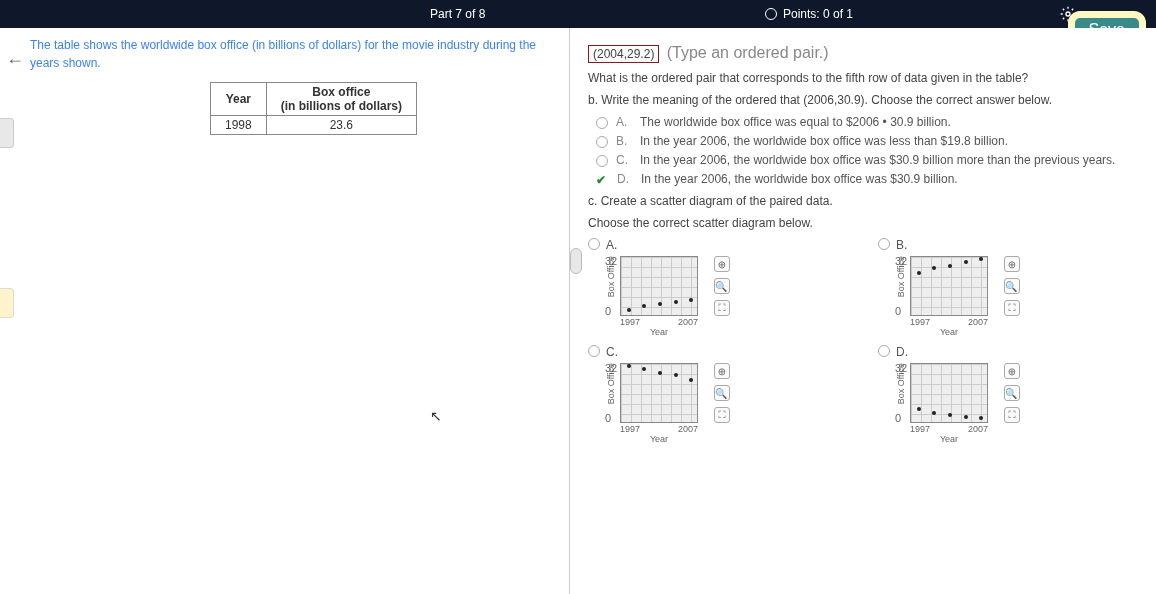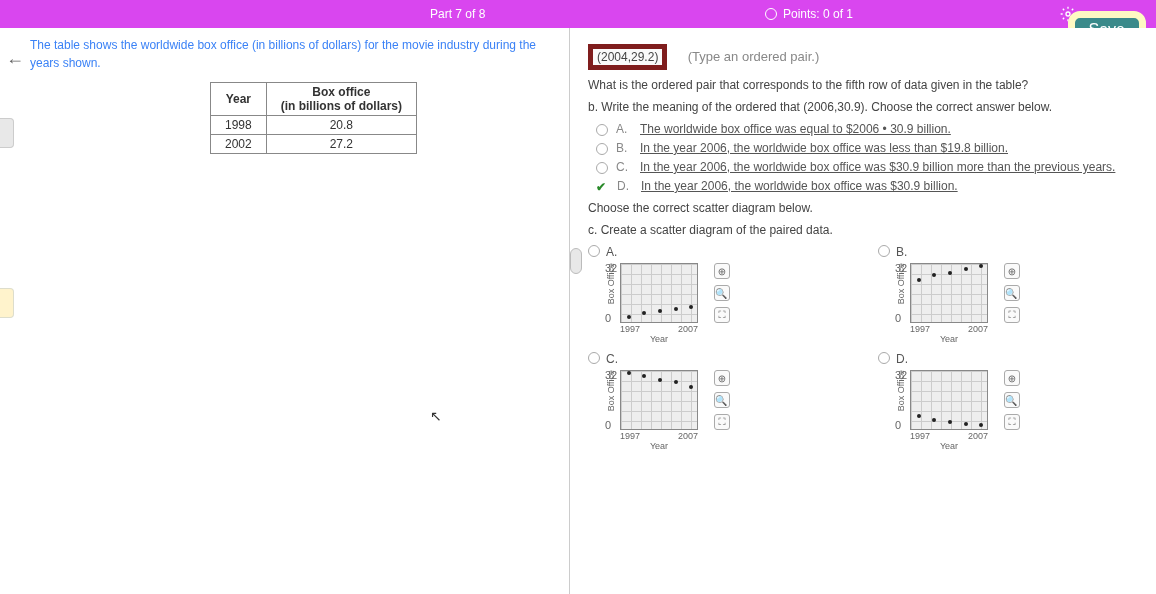--- a/index.html
+++ b/index.html
@@ -1,42 +1,42 @@
 <!DOCTYPE html>
 <html><head>
 <meta charset="utf-8">
 <style>
 * { margin: 0; padding: 0; box-sizing: border-box; }
 body { font-family: Arial, sans-serif; font-size: 12px; color: #333; background: #f5f5f5; width: 1156px; height: 594px; overflow: hidden; }
-.header { background: #d946ef; color: #fff; height: 28px; display: flex; align-items: center; padding: 0 10px; position: relative; }
+.header { background: #0f172a; color: #fff; height: 28px; display: flex; align-items: center; padding: 0 10px; position: relative; }
 .part-label { position: absolute; left: 430px; font-size: 12px; }
 .points-wrap { position: absolute; left: 765px; display: flex; align-items: center; gap: 6px; font-size: 12px; }
 .points-wrap .circ { width: 12px; height: 12px; border: 1.5px solid #fff; border-radius: 50%; }
 .gear { position: absolute; right: 80px; width: 16px; height: 16px; }
 .save-btn { position: absolute; right: 10px; background: #3a8a8a; border: 7px solid #fef9c3; color: #fff; padding: 3px 14px; border-radius: 12px; font-size: 16px; cursor: pointer; margin-top: 32px; }
 .main { display: flex; height: calc(100% - 28px); }
 .left-col { width: 570px; background: #fff; padding: 8px 10px 10px 30px; position: relative; border-right: 1px solid #ccc; }
 .back-arrow { position: absolute; left: 6px; top: 20px; font-size: 18px; color: #666; cursor: pointer; }
 .sidebar-tab { position: absolute; left: 0; top: 90px; width: 14px; height: 30px; background: #e8e8e8; border: 1px solid #ccc; border-left: none; border-radius: 0 4px 4px 0; cursor: pointer; }
 .sidebar-tab2 { position: absolute; left: 0; top: 260px; width: 14px; height: 30px; background: #fff3cc; border: 1px solid #ddc; border-left: none; border-radius: 0 4px 4px 0; cursor: pointer; }
 .prompt-text { color: #3b82f6; font-size: 12px; line-height: 1.5; margin-bottom: 10px; }
 .data-table { border-collapse: collapse; margin: 10px auto 0 180px; font-size: 12px; }
 .data-table th, .data-table td { border: 1px solid #888; padding: 2px 14px; text-align: center; }
 .data-table th { font-weight: bold; }
 .right-col { flex: 1; background: #fff; padding: 10px 18px; overflow-y: auto; font-size: 12px; color: #444; position: relative; }
 .scroll-handle { position: absolute; left: 0; top: 220px; width: 12px; height: 26px; background: #e8e8e8; border: 1px solid #bbb; border-radius: 6px; cursor: pointer; }
 .ans-line { margin: 6px 0; }
-.boxed { border: 5px solid #7f1d1d; padding: 1px 4px; background: #fafafa; display: inline-block; }
-.hint { color: #888; font-size: 13px; margin-left: 17px; }
+.boxed { border: 1px solid #7f1d1d; padding: 1px 4px; background: #fafafa; display: inline-block; }
+.hint { color: #888; font-size: 16px; margin-left: 4px; }
 .q-text { margin: 8px 0; color: #444; }
 .choice-row { display: flex; align-items: flex-start; margin: 5px 0 5px 8px; gap: 8px; }
 .radio-empty { width: 12px; height: 12px; border: 1.5px solid #aaa; border-radius: 50%; margin-top: 2px; flex-shrink: 0; }
 .radio-check { width: 13px; height: 13px; margin-top: 1px; flex-shrink: 0; color: #2a8a2a; font-weight: bold; }
 .choice-label { color: #888; width: 16px; flex-shrink: 0; }
-.choice-text { color: #555; flex: 1; text-decoration: underline; }
+.choice-text { color: #555; flex: 1; }
 .scatter-grid { display: grid; grid-template-columns: 1fr 1fr; gap: 8px 30px; margin-top: 8px; }
 .scatter-opt { display: flex; align-items: flex-start; gap: 6px; }
 .scatter-opt .radio-empty { margin-top: 0; }
 .scatter-label { color: #555; font-size: 12px; }
 .mini-chart-wrap { display: flex; align-items: flex-start; gap: 4px; margin-top: 4px; }
 .ylab { writing-mode: vertical-rl; transform: rotate(180deg); font-size: 9px; color: #666; }
 .mini-chart { width: 86px; }
 .plot-box { width: 78px; height: 60px; background: #eee; border: 1px solid #888; position: relative; background-image: linear-gradient(#ccc 1px, transparent 1px), linear-gradient(90deg, #ccc 1px, transparent 1px); background-size: 10px 10px; }
 .dot { position: absolute; width: 4px; height: 4px; background: #222; border-radius: 50%; }
 .axis-labels { display: flex; justify-content: space-between; font-size: 9px; color: #666; width: 78px; margin-top: 1px; }
@@ -72,25 +72,21 @@
       <tbody>
           <tr>
         <th rowspan="1">Year</th>
         <th>
           <div>Box office</div>
           <div>(in billions of dollars)</div>
         </th>
       </tr>
       <tr>
             <td>1998</td>
-            <td>20.8</td>
-          </tr>
-      <tr>
-            <td>2002</td>
-            <td>27.2</td>
+            <td>23.6</td>
           </tr>
     </tbody>
       </table>
     <span class="cursor-icon">↖</span>
   </div>
 
   <div class="right-col">
     <div class="scroll-handle"></div>
 
     <div class="ans-line">
@@ -117,22 +113,22 @@
       <span class="radio-empty"></span>
       <span class="choice-label">C.</span>
       <span class="choice-text">In the year 2006, the worldwide box office was $30.9 billion more than the previous years.</span>
     </div>
     <div class="choice-row">
       <span class="radio-check">✔</span>
       <span class="choice-label">D.</span>
       <span class="choice-text">In the year 2006, the worldwide box office was $30.9 billion.</span>
     </div>
 
+    <div class="q-text">c. Create a scatter diagram of the paired data.</div>
     <div class="q-text">Choose the correct scatter diagram below.</div>
-    <div class="q-text">c. Create a scatter diagram of the paired data.</div>
 
     <div class="scatter-grid">
       <div class="scatter-opt">
         <span class="radio-empty"></span>
         <div>
           <div class="scatter-label">A.</div>
           <div class="mini-chart-wrap">
             <span class="ylab">Box Office</span>
             <div class="mini-chart">
               <div class="plot-box" id="plot-A">

